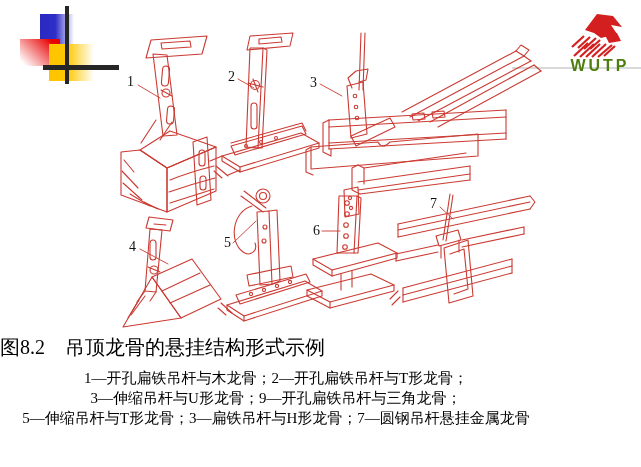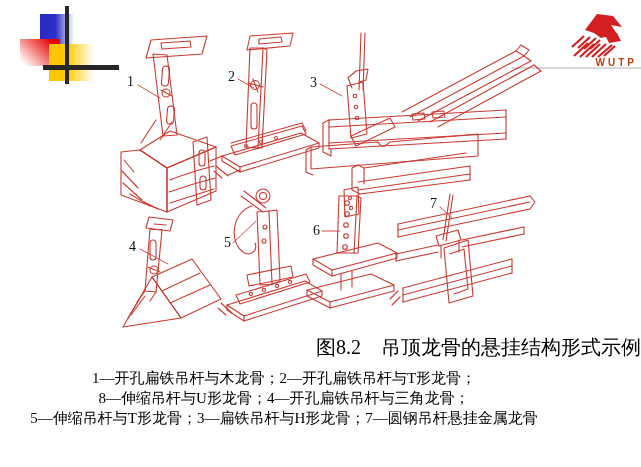--- a/index.html
+++ b/index.html
@@ -16,38 +16,38 @@
   .sq-yellow{left:49px;top:44px;width:45px;height:37px;
     background:linear-gradient(90deg,#ffc400 0%,#ffc800 40%,#ffffff 100%);}
   .vbar{position:absolute;left:65px;top:6px;width:4px;height:78px;background:#262626;}
   .hbar{position:absolute;left:43px;top:65px;width:76px;height:5px;background:#262626;}
 
   
   .gray-line{position:absolute;left:512px;top:67px;width:129px;height:2px;background:#d9d9d9;}
 
   
   .logo{position:absolute;left:565px;top:8px;width:70px;height:66px;}
-  .logo-text{position:absolute;left:563px;top:57px;width:74px;text-align:right;
+  .logo-text{position:absolute;left:563px;top:57px;width:74px;text-align:center;
     font-family:"Liberation Sans","DejaVu Sans",sans-serif;
-    font-size:10px;font-weight:bold;letter-spacing:3px;color:#c2410c;}
+    font-size:16px;font-weight:bold;letter-spacing:3px;color:#4d7c0f;}
 
   
   .drawings{position:absolute;left:0;top:0;width:641px;height:467px;}
 
   
   .fig-label{position:absolute;font-size:14px;color:#111111;line-height:1;}
   .lbl1{left:127px;top:75px;}  .lbl2{left:228px;top:70px;}
   .lbl3{left:310px;top:76px;}  .lbl4{left:129px;top:240px;}
   .lbl5{left:224px;top:236px;} .lbl6{left:313px;top:224px;}
   .lbl7{left:430px;top:197px;}
 
   
-  .fig-title{position:absolute;left:0;top:334px;width:641px;text-align:right;
+  .fig-title{position:absolute;left:0;top:334px;width:641px;text-align:left;
     font-size:20px;color:#000000;}
-  .fig-caption{position:absolute;left:12px;top:368px;width:544px;text-align:center;
+  .fig-caption{position:absolute;left:4px;top:368px;width:544px;text-align:center;
     font-size:15px;line-height:20px;color:#000000;}
 </style>
 </head>
 <body>
 
 <div class="slide">
 
   <div class="sq sq-blue"></div>
   <div class="sq sq-red"></div>
   <div class="sq sq-yellow"></div>
@@ -271,17 +271,17 @@
   <span class="fig-label lbl2">2</span>
   <span class="fig-label lbl3">3</span>
   <span class="fig-label lbl4">4</span>
   <span class="fig-label lbl5">5</span>
   <span class="fig-label lbl6">6</span>
   <span class="fig-label lbl7">7</span>
 
   <div class="fig-title">图8.2　吊顶龙骨的悬挂结构形式示例</div>
   <div class="fig-caption">
     <div>1—开孔扁铁吊杆与木龙骨；2—开孔扁铁吊杆与T形龙骨；</div>
-    <div>8—伸缩吊杆与U形龙骨；4—开孔扁铁吊杆与三角龙骨；</div>
+    <div>3—伸缩吊杆与U形龙骨；9—开孔扁铁吊杆与三角龙骨；</div>
     <div>5—伸缩吊杆与T形龙骨；3—扁铁吊杆与H形龙骨；7—圆钢吊杆悬挂金属龙骨</div>
   </div>
 
 </div>
 
 </body></html>

